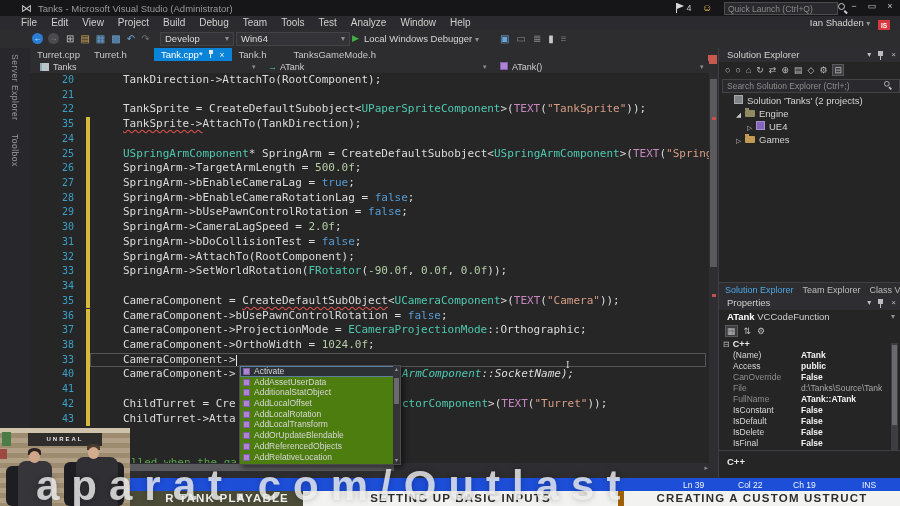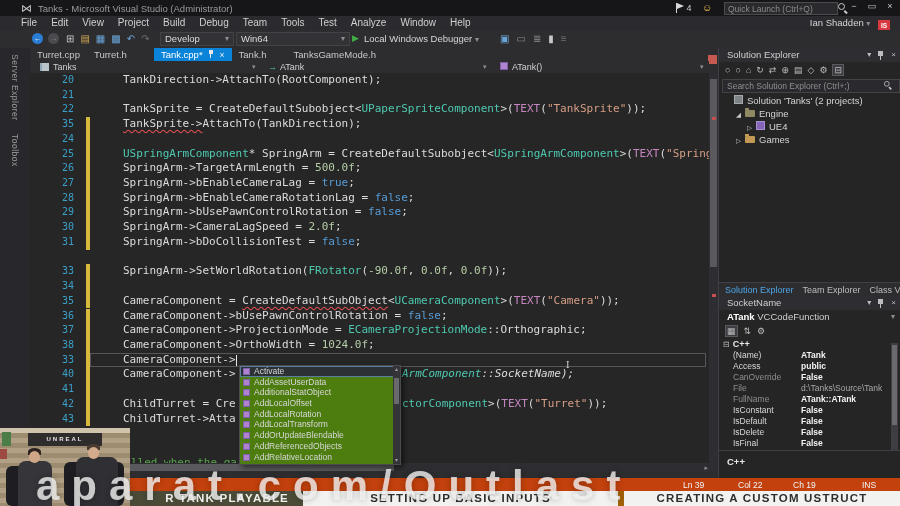--- a/index.html
+++ b/index.html
@@ -131,21 +131,21 @@
   .pname{position:absolute;left:14px;width:64px;overflow:hidden;color:#d8d8d8;}
   .pval{position:absolute;left:82px;width:90px;overflow:hidden;color:#f2f2f2;font-weight:bold;}
   .pname.dim{color:#8f8f8f;}
   .pval.dim{color:#a8a8a8;font-weight:normal;}
   #pgrid-scroll{position:absolute;right:2px;top:295px;width:7px;height:140px;background:#3e3e42;}
   #pgrid-thumb{position:absolute;left:1px;top:2px;width:5px;height:80px;background:#6a6a6e;}
   #pgrid-down{position:absolute;left:0;bottom:0;width:7px;text-align:center;color:#9a9a9e;font-size:6px;}
   #props-footer{position:absolute;left:0;top:402px;width:100%;height:28px;border-top:1px solid #3f3f46;background:#252526;}
   #props-footer .footer-label{margin:5px 0 0 8px;font-size:9.5px;font-weight:bold;color:#e8e8e8;}
   
-  #statusbar{left:0;top:478px;width:900px;height:13px;background:#c2410c;color:#f0f6fb;font-size:8.5px;}
+  #statusbar{left:0;top:478px;width:900px;height:13px;background:#1d4ed8;color:#f0f6fb;font-size:8.5px;}
   .sfield{position:absolute;top:2px;}
   
   #banner{left:0;top:491px;width:900px;height:15px;display:flex;z-index:3;}
   .bseg{height:15px;line-height:15px;font-weight:bold;letter-spacing:1.2px;font-size:11.5px;text-align:center;box-sizing:border-box;}
   .bseg.olive{background:#4b4b38;color:#f2f2ef;width:303px;text-align:right;padding-right:14px;}
   .bseg.light{background:#f2f2f0;color:#2e2e2e;}
   .bseg.light.s2{width:321px;border-right:6px solid #a16207;}
   .bseg.light.s3{width:276px;flex:1;}
   
   #webcam{left:0;top:428px;width:130px;height:78px;overflow:hidden;z-index:8;
@@ -255,20 +255,21 @@
       <div class="cl" style="top: 29.44px;"><span class="ln">22</span><span class="ct" style="left: 93px;"><span class="tok-d">TankSprite = CreateDefaultSubobject&lt;</span><span class="tok-t">UPaperSpriteComponent</span><span class="tok-d">&gt;(</span><span class="tok-m">TEXT</span><span class="tok-d">(</span><span class="tok-s">"TankSprite"</span><span class="tok-d">));</span></span></div>
       <div class="cl" style="top: 44.16px;"><span class="ln">35</span><span class="cb"></span><span class="ct" style="left: 93px;"><span class="tok-e">TankSprite-&gt;</span><span class="tok-d">AttachTo(TankDirection);</span></span></div>
       <div class="cl" style="top: 58.88px;"><span class="ln">24</span><span class="cb"></span><span class="ct" style="left: 93px;"></span></div>
       <div class="cl" style="top: 73.6px;"><span class="ln">25</span><span class="cb"></span><span class="ct" style="left: 93px;"><span class="tok-t">USpringArmComponent</span><span class="tok-d">* SpringArm = CreateDefaultSubobject&lt;</span><span class="tok-t">USpringArmComponent</span><span class="tok-d">&gt;(</span><span class="tok-m">TEXT</span><span class="tok-d">(</span><span class="tok-s">"SpringArm"</span></span></div>
       <div class="cl" style="top: 88.32px;"><span class="ln">26</span><span class="cb"></span><span class="ct" style="left: 93px;"><span class="tok-d">SpringArm-&gt;TargetArmLength = </span><span class="tok-n">500.0f</span><span class="tok-d">;</span></span></div>
       <div class="cl" style="top: 103.04px;"><span class="ln">27</span><span class="cb"></span><span class="ct" style="left: 93px;"><span class="tok-d">SpringArm-&gt;bEnableCameraLag = </span><span class="tok-k">true</span><span class="tok-d">;</span></span></div>
       <div class="cl" style="top: 117.76px;"><span class="ln">28</span><span class="cb"></span><span class="ct" style="left: 93px;"><span class="tok-d">SpringArm-&gt;bEnableCameraRotationLag = </span><span class="tok-k">false</span><span class="tok-d">;</span></span></div>
       <div class="cl" style="top: 132.48px;"><span class="ln">29</span><span class="cb"></span><span class="ct" style="left: 93px;"><span class="tok-d">SpringArm-&gt;bUsePawnControlRotation = </span><span class="tok-k">false</span><span class="tok-d">;</span></span></div>
       <div class="cl" style="top: 147.2px;"><span class="ln">30</span><span class="cb"></span><span class="ct" style="left: 93px;"><span class="tok-d">SpringArm-&gt;CameraLagSpeed = </span><span class="tok-n">2.0f</span><span class="tok-d">;</span></span></div>
       <div class="cl" style="top: 161.92px;"><span class="ln">31</span><span class="cb"></span><span class="ct" style="left: 93px;"><span class="tok-d">SpringArm-&gt;bDoCollisionTest = </span><span class="tok-k">false</span><span class="tok-d">;</span></span></div>
+      <div class="cl" style="top: 176.64px;"><span class="ln">32</span><span class="cb"></span><span class="ct" style="left: 93px;"><span class="tok-d">SpringArm-&gt;AttachTo(RootComponent);</span></span></div>
       <div class="cl" style="top: 191.36px;"><span class="ln">33</span><span class="cb"></span><span class="ct" style="left: 93px;"><span class="tok-d">SpringArm-&gt;SetWorldRotation(</span><span class="tok-t">FRotator</span><span class="tok-d">(</span><span class="tok-n">-90.0f</span><span class="tok-d">, </span><span class="tok-n">0.0f</span><span class="tok-d">, </span><span class="tok-n">0.0f</span><span class="tok-d">));</span></span></div>
       <div class="cl" style="top: 206.08px;"><span class="ln">34</span><span class="cb"></span><span class="ct" style="left: 93px;"></span></div>
       <div class="cl" style="top: 220.8px;"><span class="ln">35</span><span class="cb"></span><span class="ct" style="left: 93px;"><span class="tok-d">CameraComponent = </span><span class="tok-e">CreateDefaultSubObject</span><span class="tok-d">&lt;</span><span class="tok-t">UCameraComponent</span><span class="tok-d">&gt;(</span><span class="tok-m">TEXT</span><span class="tok-d">(</span><span class="tok-s">"Camera"</span><span class="tok-d">));</span></span></div>
       <div class="cl" style="top: 235.52px;"><span class="ln">36</span><span class="cb"></span><span class="ct" style="left: 93px;"><span class="tok-d">CameraComponent-&gt;bUsePawnControlRotation = </span><span class="tok-k">false</span><span class="tok-d">;</span></span></div>
       <div class="cl" style="top: 250.24px;"><span class="ln">37</span><span class="cb"></span><span class="ct" style="left: 93px;"><span class="tok-d">CameraComponent-&gt;ProjectionMode = </span><span class="tok-t">ECameraProjectionMode</span><span class="tok-d">::Orthographic;</span></span></div>
       <div class="cl" style="top: 264.96px;"><span class="ln">38</span><span class="cb"></span><span class="ct" style="left: 93px;"><span class="tok-d">CameraComponent-&gt;OrthoWidth = </span><span class="tok-n">1024.0f</span><span class="tok-d">;</span></span></div>
       <div class="cl" style="top: 279.68px;"><span class="ln">33</span><span class="cb"></span><span class="ct" style="left: 93px;"><span class="tok-d">CameraComponent-&gt;</span></span></div>
       <div id="cursor-line-box" style="top: 279.68px; height: 12.72px;"></div>
       <div id="caret-bar" style="left: 205.54px; top: 281.68px;"></div>
       <div class="cl" style="top: 294.4px;"><span class="ln">40</span><span class="cb"></span><span class="ct" style="left: 93px;"><span class="tok-d">CameraComponent-&gt;</span></span></div>
@@ -340,21 +341,21 @@
         <div class="tree-row" style="padding-left: 17px;"><span class="tree-arrow">◢</span><span class="fold" style="background: rgb(143, 138, 98);"></span><span>Engine</span></div>
         <div class="tree-row" style="padding-left: 28px;"><span class="tree-arrow">▷</span><span class="vcproj"></span><span>UE4</span></div>
         <div class="tree-row" style="padding-left: 17px;"><span class="tree-arrow">▷</span><span class="fold" style="background: rgb(195, 154, 84);"></span><span>Games</span></div>
       </div>
     <div id="panel-tabs">
         <span class="panel-tab active">Solution Explorer</span>
         <span class="panel-tab">Team Explorer</span>
         <span class="panel-tab">Class View</span>
       </div>
     <div class="panel-header" id="props-header">
-      <span class="ph-label">SocketName</span>
+      <span class="ph-label">Properties</span>
       <span class="ph-icons">
         <span>▾</span>
         <span class="pin"></span>
         <span>×</span>
       </span>
     </div>
     <div id="props-object">
       <span class="obj-name">ATank</span>
       <span>VCCodeFunction</span>
       <span class="caret">▾</span>

